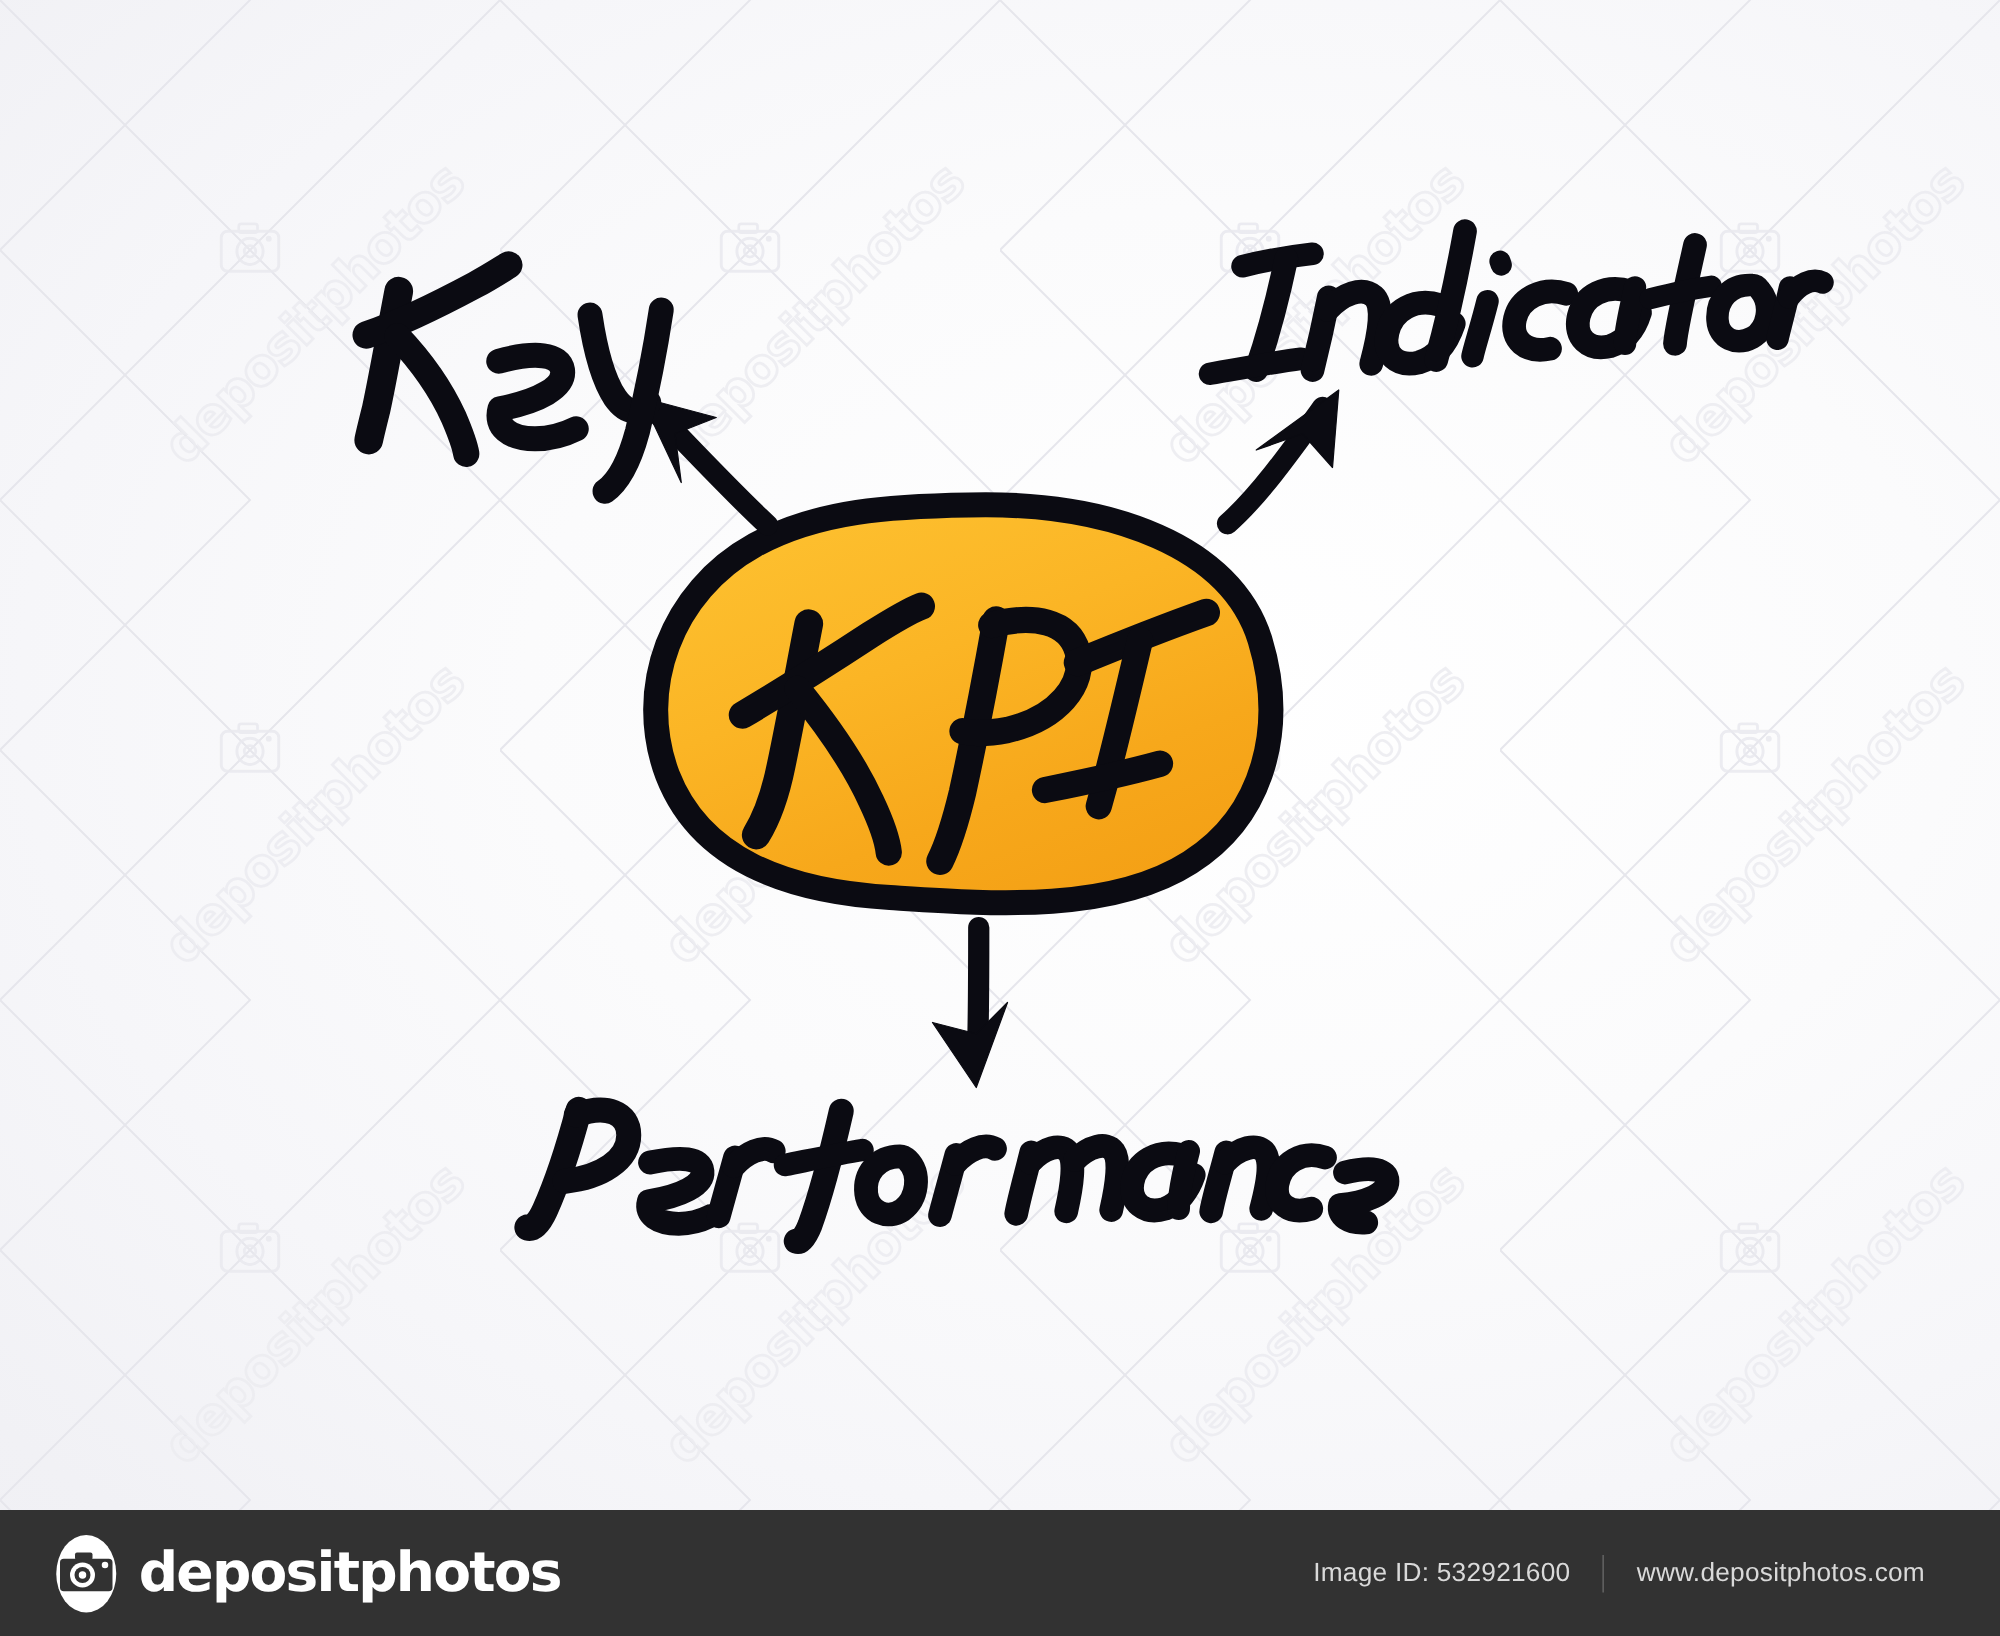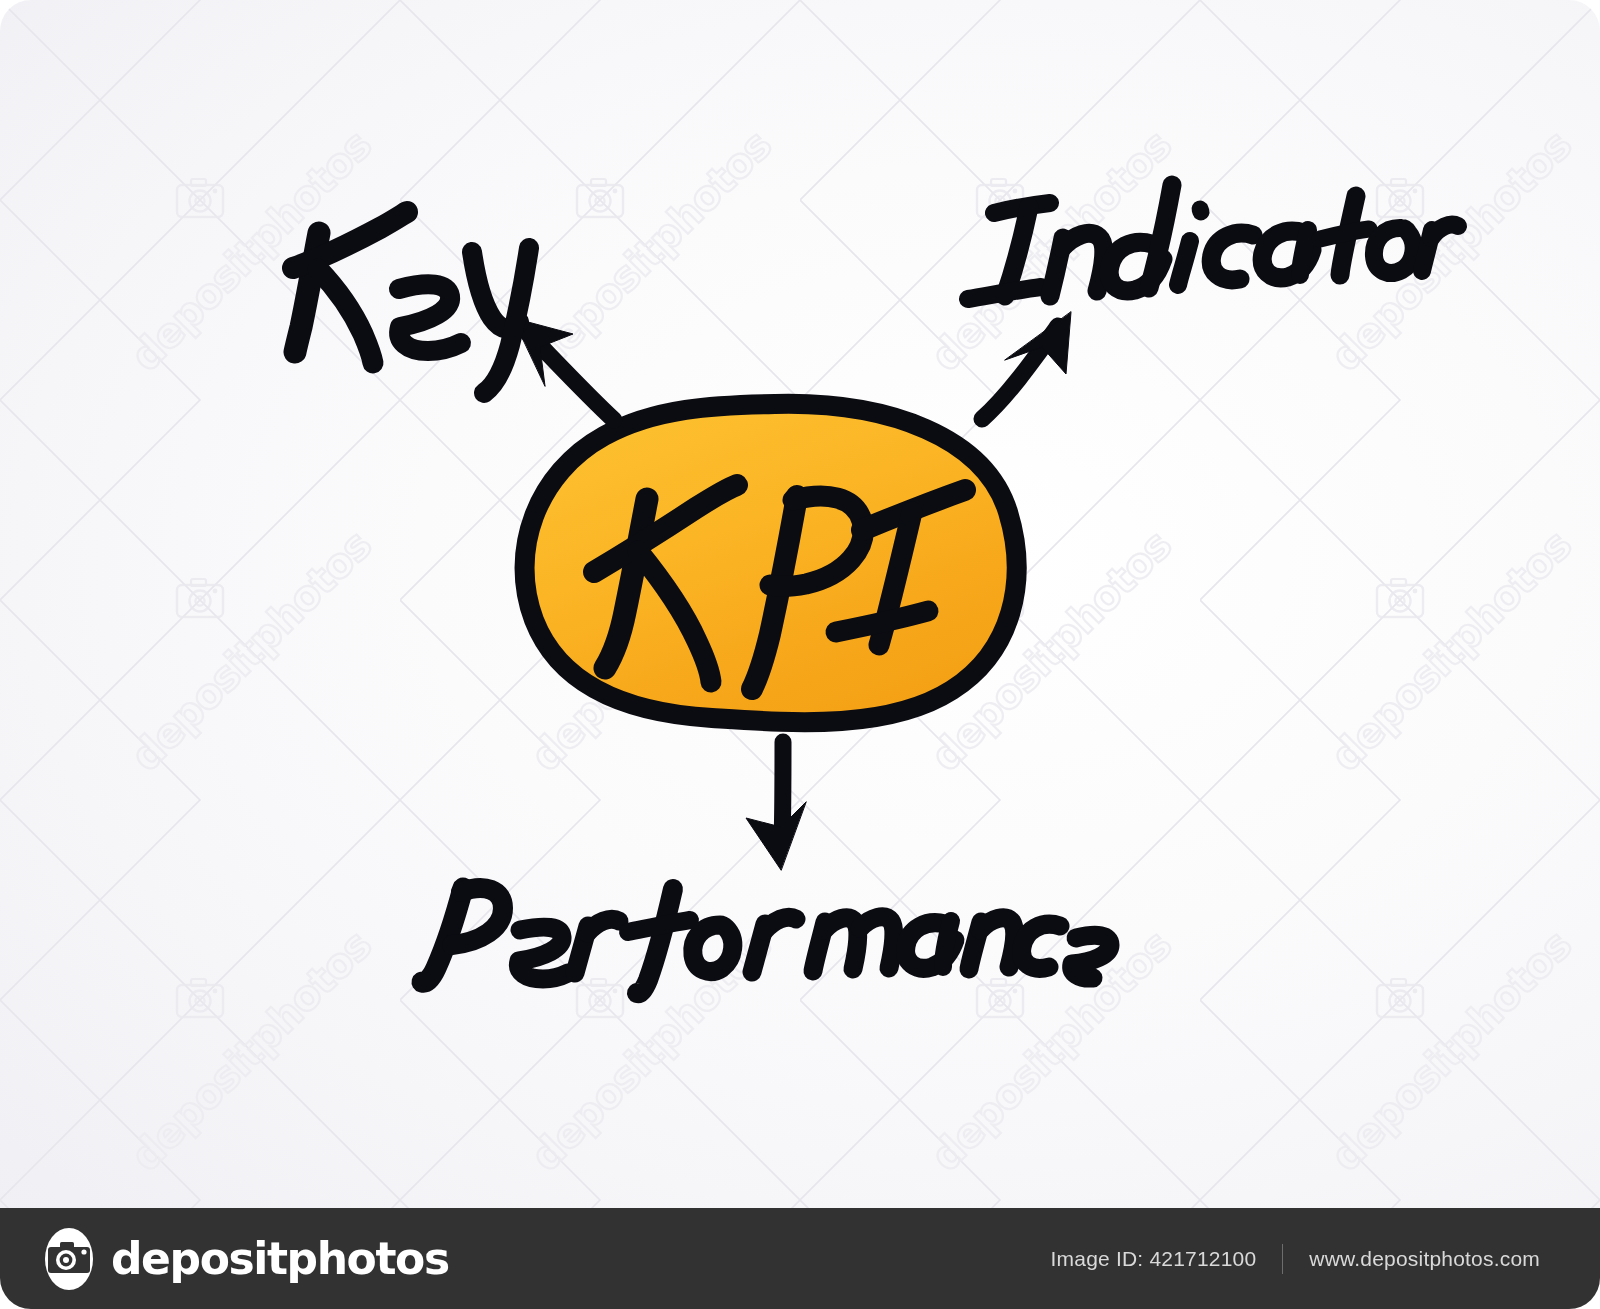--- a/index.html
+++ b/index.html
@@ -7,21 +7,20 @@
     margin: 0;
     padding: 0;
     background: #ffffff;
   }
   #stage {
     position: relative;
     width: 1600px;
     height: 1309px;
     overflow: hidden;
     font-family: "DejaVu Sans", sans-serif;
-    border-radius: 31px;
   }
 
   
   #artboard {
     position: absolute;
     left: 0;
     top: 0;
     width: 1600px;
     height: 1208px;
     background:
@@ -287,19 +286,19 @@
         <rect x="20" y="15" width="14" height="6" rx="1.6" fill="#323232"></rect>
         <circle cx="26" cy="33" r="10" fill="#ffffff"></circle>
         <circle cx="26" cy="33" r="6.4" fill="#323232"></circle>
         <circle cx="26" cy="33" r="3" fill="#ffffff"></circle>
         <circle cx="44" cy="25" r="2.6" fill="#ffffff"></circle>
       </svg>
       <span class="brand-name">depositphotos</span>
     </div>
 
     <div class="meta">
-      <span class="meta-item">Image ID: 421712100</span>
+      <span class="meta-item">Image ID: 532921600</span>
       <span class="meta-sep"></span>
       <span class="meta-item">www.depositphotos.com</span>
     </div>
   </div>
 
 </div>
 
 </body></html>

